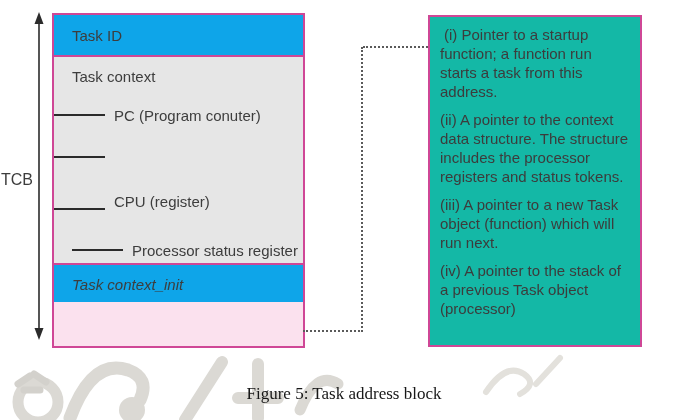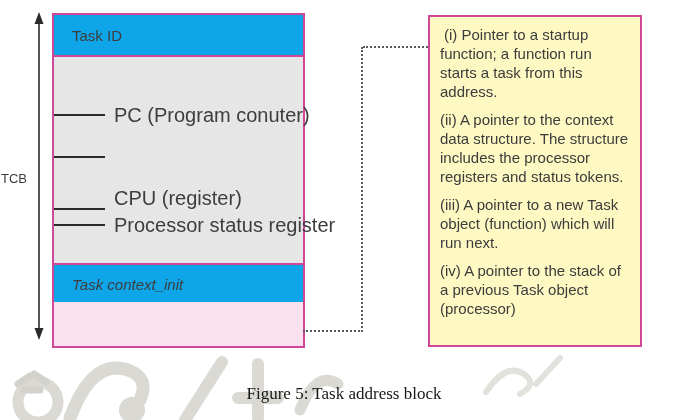--- a/index.html
+++ b/index.html
@@ -20,21 +20,21 @@
     left: 0; top: 340px;
     width: 688px; height: 80px;
     pointer-events: none;
   }
 
   
   .tcb-label {
     position: absolute;
     left: 1px; top: 171px;
     width: 34px;
-    font-size: 13px;
+    font-size: 16px;
     color: #3d3d3d;
     text-align: left;
   }
   .tcb-arrow {
     position: absolute;
     left: 31px; top: 12px;
     width: 16px; height: 328px;
   }
 
   
@@ -75,27 +75,27 @@
     align-items: center;
     white-space: nowrap;
   }
   .ctx-item .tick {
     display: inline-block;
     width: 51px;
     border-top: 2px solid #2b2b2b;
     margin-right: 9px;
   }
   .ctx-item .ctx-text {
-    font-size: 20px;
+    font-size: 15px;
     color: #3d3d3d;
   }
   .ctx-item-0 { top: 48px; }
   .ctx-item-1 { top: 90px; }
   .ctx-item-2 { top: 133px; align-items: flex-end; }
-  .ctx-item-3 { top: 158px; }
+  .ctx-item-3 { top: 183px; padding-left: 18px; }
 
   
   .dot-h-bottom {
     position: absolute;
     left: 303px; top: 330px;
     width: 60px;
     border-top: 2px dotted #5a5a5a;
   }
   .dot-v {
     position: absolute;
@@ -108,21 +108,21 @@
     left: 363px; top: 46px;
     width: 65px;
     border-top: 2px dotted #5a5a5a;
   }
 
   
   .right-box {
     position: absolute;
     left: 428px; top: 15px;
     width: 214px; height: 332px;
-    background: #fef9c3;
+    background: #14b8a6;
     border: 2px solid #cf4796;
     padding: 8px 9px 0 10px;
   }
   .right-box p {
     font-size: 15px;
     line-height: 19px;
     color: #3c3c3c;
     margin-bottom: 9px;
   }
   .right-box p:first-child { text-indent: 4px; }
@@ -161,20 +161,21 @@
     <line x1="8" y1="9" x2="8" y2="319" stroke="#2b2b2b" stroke-width="1.6"></line>
     <polygon points="8,0 3.5,12 12.5,12" fill="#2b2b2b"></polygon>
     <polygon points="8,328 3.5,316 12.5,316" fill="#2b2b2b"></polygon>
   </svg>
 
   <div class="left-box">
     <div class="sec sec-pink sec-task-id">
       <span class="sec-label">Task ID</span>
     </div>
     <div class="sec sec-gray sec-task-context">
+      <span class="sec-title">Task context</span>
       <div class="ctx-item ctx-item-0">
         <span class="tick"></span>
         <span class="ctx-text">PC (Program conuter)</span>
       </div>
       <div class="ctx-item ctx-item-1">
         <span class="tick"></span>
       </div>
       <div class="ctx-item ctx-item-2">
         <span class="tick"></span>
         <span class="ctx-text">CPU (register)</span>

